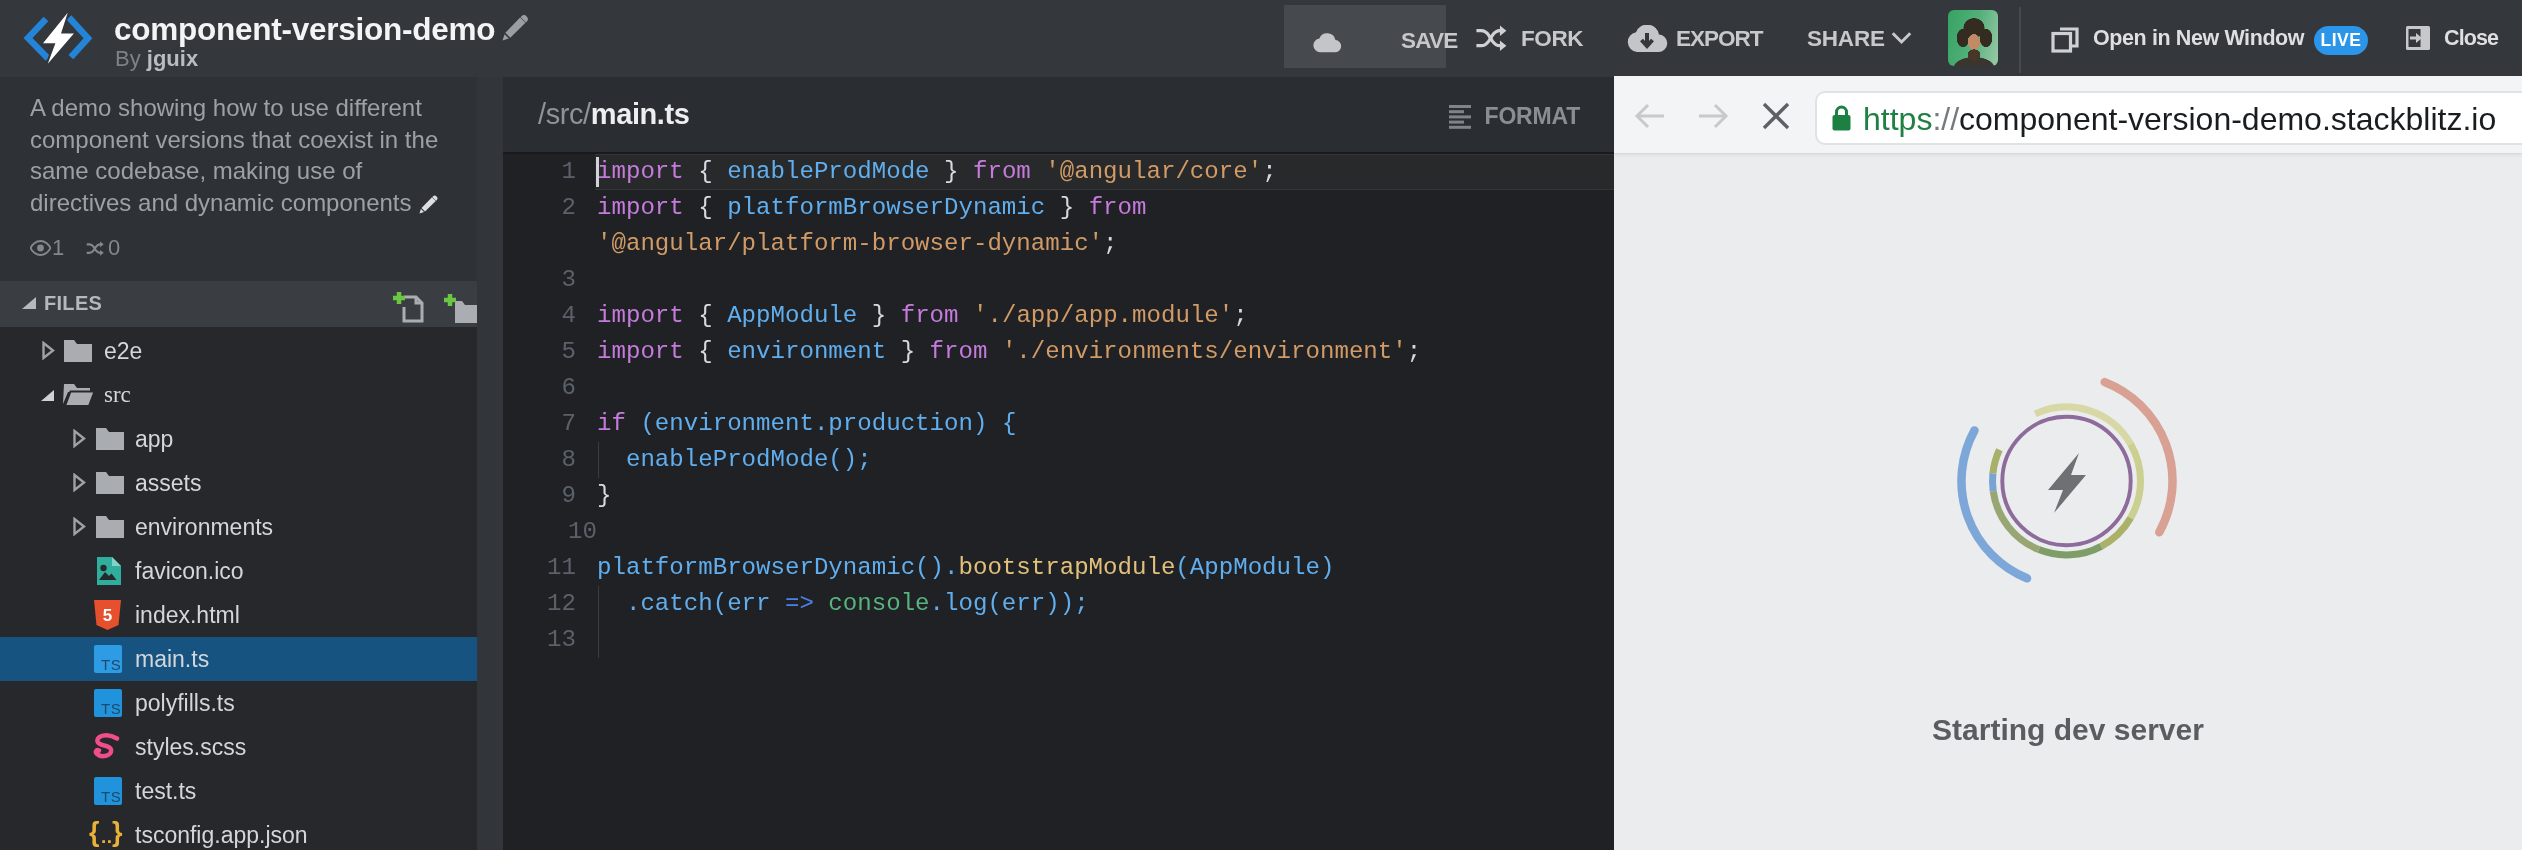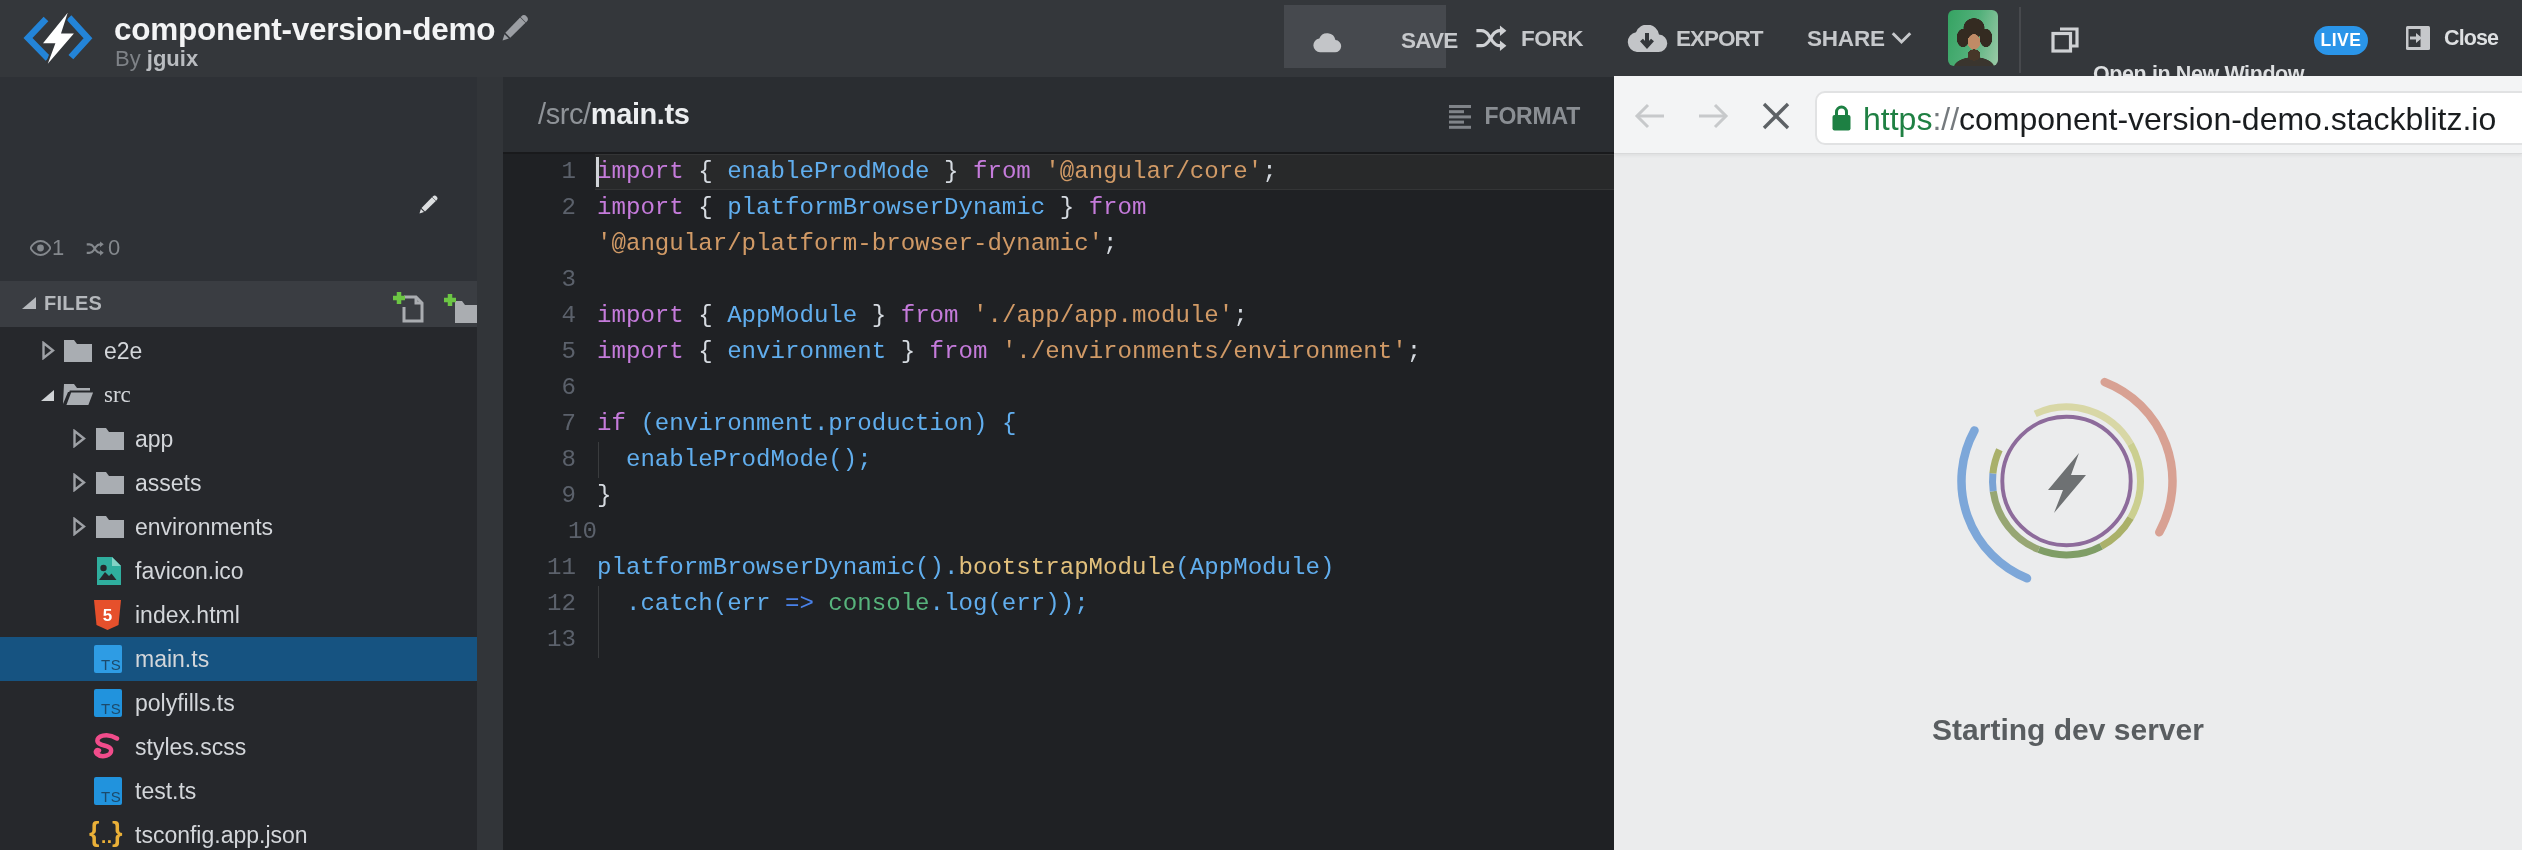--- a/index.html
+++ b/index.html
@@ -106,32 +106,33 @@
     radial-gradient(ellipse 9px 13px at 38px 28px, #342b21 68%, rgba(0,0,0,0) 72%),
     radial-gradient(ellipse 26px 14px at 26px 58px, #3a352e 76%, rgba(0,0,0,0) 80%),
     linear-gradient(105deg, #35a362 0%, #52b07a 50%, #9ccaa8 100%);"></div>
 
   <div class="abs" style="left:2019px;top:7px;width:2px;height:66px;background:#47494d;"></div>
 
   <svg class="abs" style="left:2051px;top:25px" width="28" height="28" viewBox="0 0 28 28">
     <path d="M9,4 h17 v17 h-5" fill="none" stroke="#cfd1d4" stroke-width="3.2"></path>
     <rect x="2" y="8.5" width="17.5" height="17.5" fill="none" stroke="#cfd1d4" stroke-width="3.2"></rect>
   </svg>
-  <div class="hbtn" style="left:2093px;color:#dddfe1;font-size:21.5px;letter-spacing:-0.4px;margin-top:36px;">Open in New Window</div>
+  <div class="hbtn" style="left:2093px;color:#dddfe1;font-size:21.5px;letter-spacing:-0.4px;">Open in New Window</div>
   <div class="abs" style="left:2314px;top:26px;width:54px;height:29px;background:#2a95e9;border-radius:15px;color:#fff;font-size:17.5px;font-weight:bold;text-align:center;line-height:29px;letter-spacing:0.5px;">LIVE</div>
 
   <svg class="abs" style="left:2406px;top:26px" width="24" height="24" viewBox="0 0 24 24">
     <rect x="0" y="0" width="24" height="24" rx="1.5" fill="#c6c8cb"></rect>
     <rect x="2.5" y="3" width="12" height="18" fill="#34373b"></rect>
     <path d="M4,10.5 h6 v-3.5 l6,5 -6,5 v-3.5 h-6 Z" fill="#c6c8cb"></path>
   </svg>
   <div class="hbtn" style="left:2444px;color:#dddfe1;font-size:21.5px;letter-spacing:-0.9px;">Close</div>
 </div>
 
 <div id="sidebar">
+  <div id="desc">A demo showing how to use different<br>component versions that coexist in the<br>same codebase, making use of<br>directives and dynamic components</div>
   <svg class="abs" style="left:417px;top:117px" width="22" height="22" viewBox="0 0 22 22">
     <path d="M4.5,14 L15,3.2 L18.8,7 L8,17.5 Z" fill="#dcdee0"></path>
     <path d="M15.8,2.4 a2.6,2.6 0 0 1 3.8,3.8 l-0.5,0.5 -3.8,-3.8 Z" fill="#dcdee0"></path>
     <path d="M3.9,15 L7,18.1 L2.5,19.5 Z" fill="#dcdee0"></path>
   </svg>
   <div id="stats">
     <svg class="abs" style="left:0px;top:8px" width="21" height="16" viewBox="0 0 22 17">
       <path d="M11,1 C16,1 20,5 21.5,8.5 C20,12 16,16 11,16 C6,16 2,12 0.5,8.5 C2,5 6,1 11,1 Z" fill="none" stroke="#84888d" stroke-width="2"></path>
       <circle cx="11" cy="8.5" r="3.6" fill="#84888d"></circle>
     </svg>

